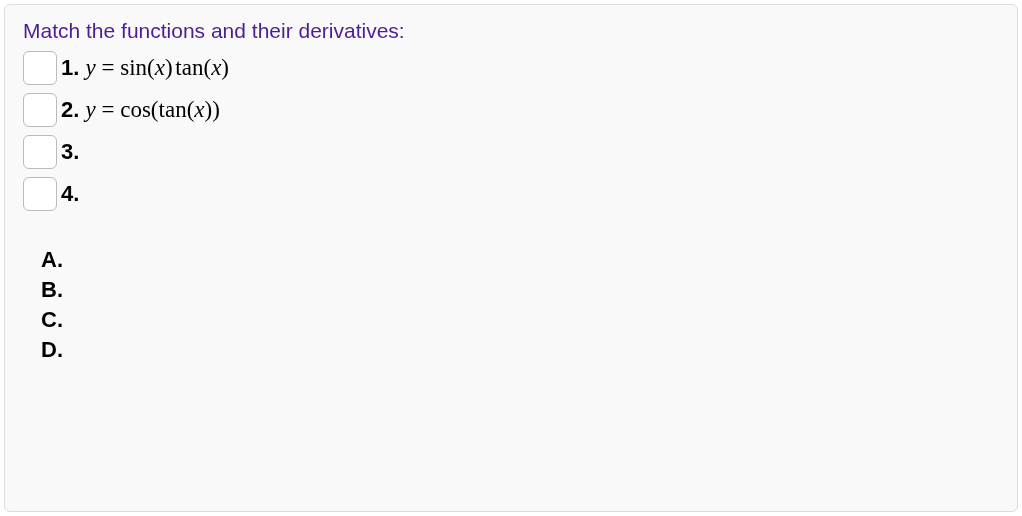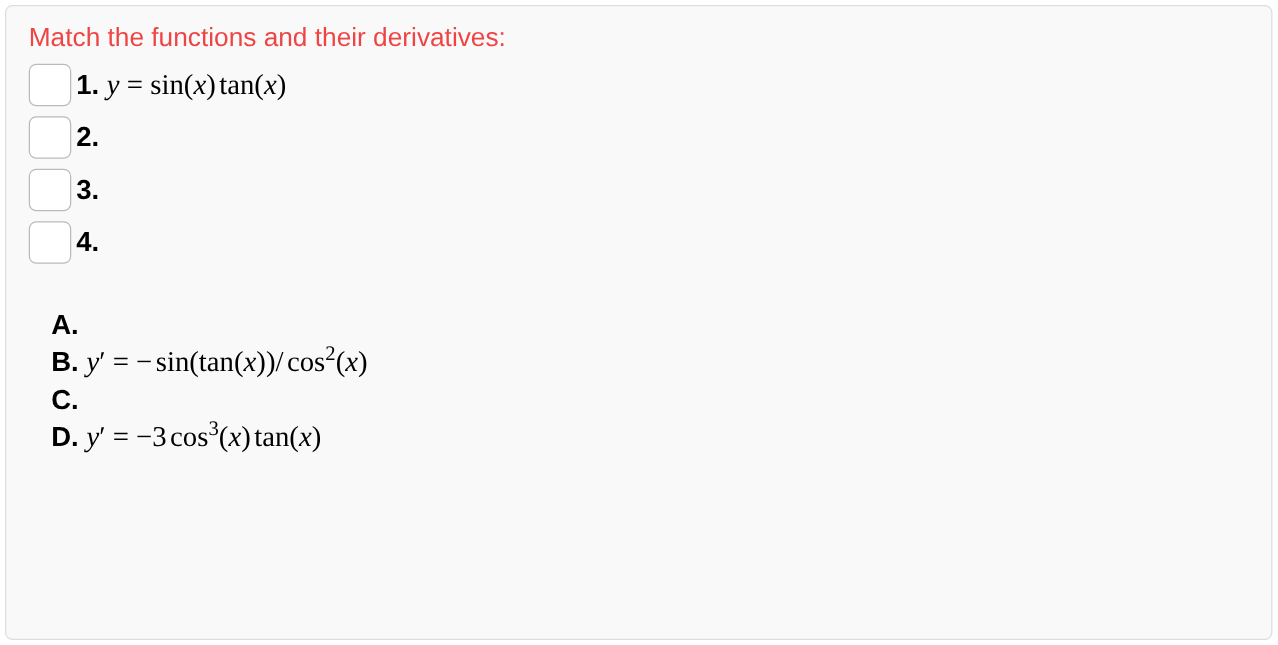--- a/index.html
+++ b/index.html
@@ -17,21 +17,21 @@
     .container {
       border: 1px solid #ddd;
       border-radius: 6px;
       background: #f9f9f9;
       padding: 14px 18px;
       width: 100%;
       height: 100%;
     }
     .prompt {
       font-size: 21px;
-      color: #ef4444;
+      color: #4c1d95;
       margin-bottom: 8px;
     }
     .match-row {
       display: flex;
       align-items: center;
       margin-bottom: 8px;
     }
     .match-input {
       width: 34px;
       height: 34px;
@@ -101,20 +101,21 @@
         <span>&nbsp;</span>
         <span class="math"><span class="mi">y</span> = <span class="fn">sin</span>(<span class="mi">x</span>)<span class="thin"></span><span class="fn">tan</span>(<span class="mi">x</span>)</span>
       </div>
     </div>
 
     <div class="match-row">
       <input class="match-input" type="text" style="">
       <div class="match-label">
         <span class="bold">2.</span>
         <span>&nbsp;</span>
+        <span class="math"><span class="mi">y</span> = <span class="fn">cos</span>(<span class="fn">tan</span>(<span class="mi">x</span>))</span>
       </div>
     </div>
 
     <div class="match-row">
       <input class="match-input" type="text" style="">
       <div class="match-label">
         <span class="bold">3.</span>
         <span>&nbsp;</span>
       </div>
     </div>
@@ -129,25 +130,23 @@
   </div>
 
   <div class="answers">
     <div class="answer-row">
       <span class="answer-label">A.</span>
       <span>&nbsp;</span>
     </div>
     <div class="answer-row">
       <span class="answer-label">B.</span>
       <span>&nbsp;</span>
-      <span class="math"><span class="mi">y</span>′ = −<span class="thin"></span><span class="fn">sin</span>(<span class="fn">tan</span>(<span class="mi">x</span>))/<span class="thin"></span><span class="fn">cos</span><sup>2</sup>(<span class="mi">x</span>)</span>
     </div>
     <div class="answer-row">
       <span class="answer-label">C.</span>
       <span>&nbsp;</span>
     </div>
     <div class="answer-row">
       <span class="answer-label">D.</span>
       <span>&nbsp;</span>
-      <span class="math"><span class="mi">y</span>′ = −3<span class="thin"></span><span class="fn">cos</span><sup>3</sup>(<span class="mi">x</span>)<span class="thin"></span><span class="fn">tan</span>(<span class="mi">x</span>)</span>
     </div>
   </div>
 </div>
 
 </body></html>

